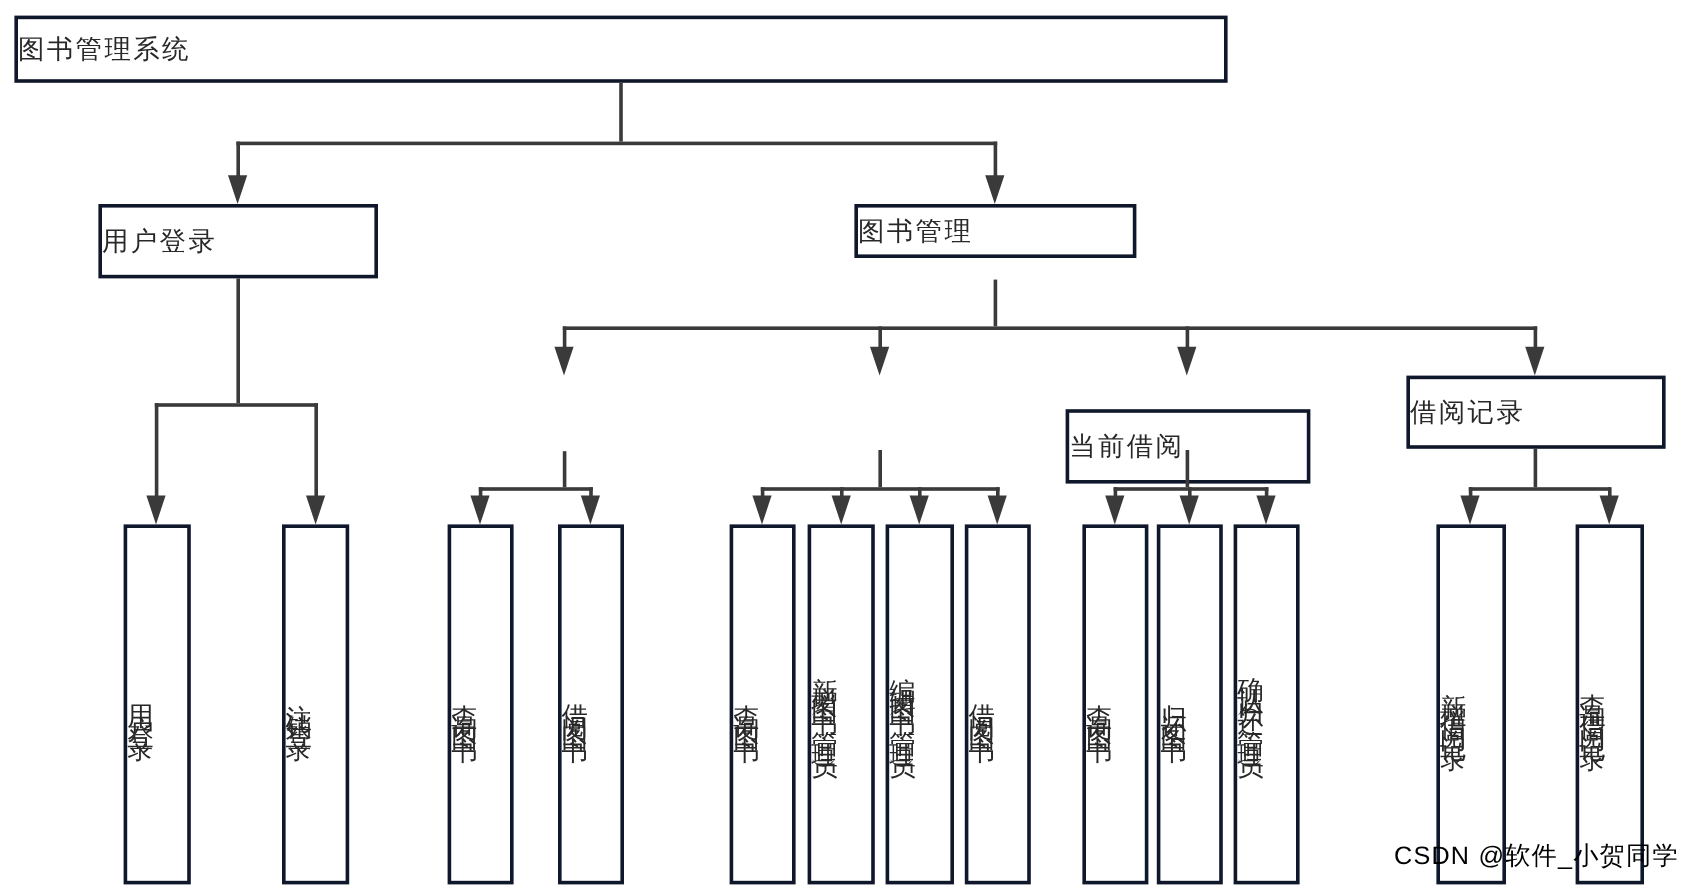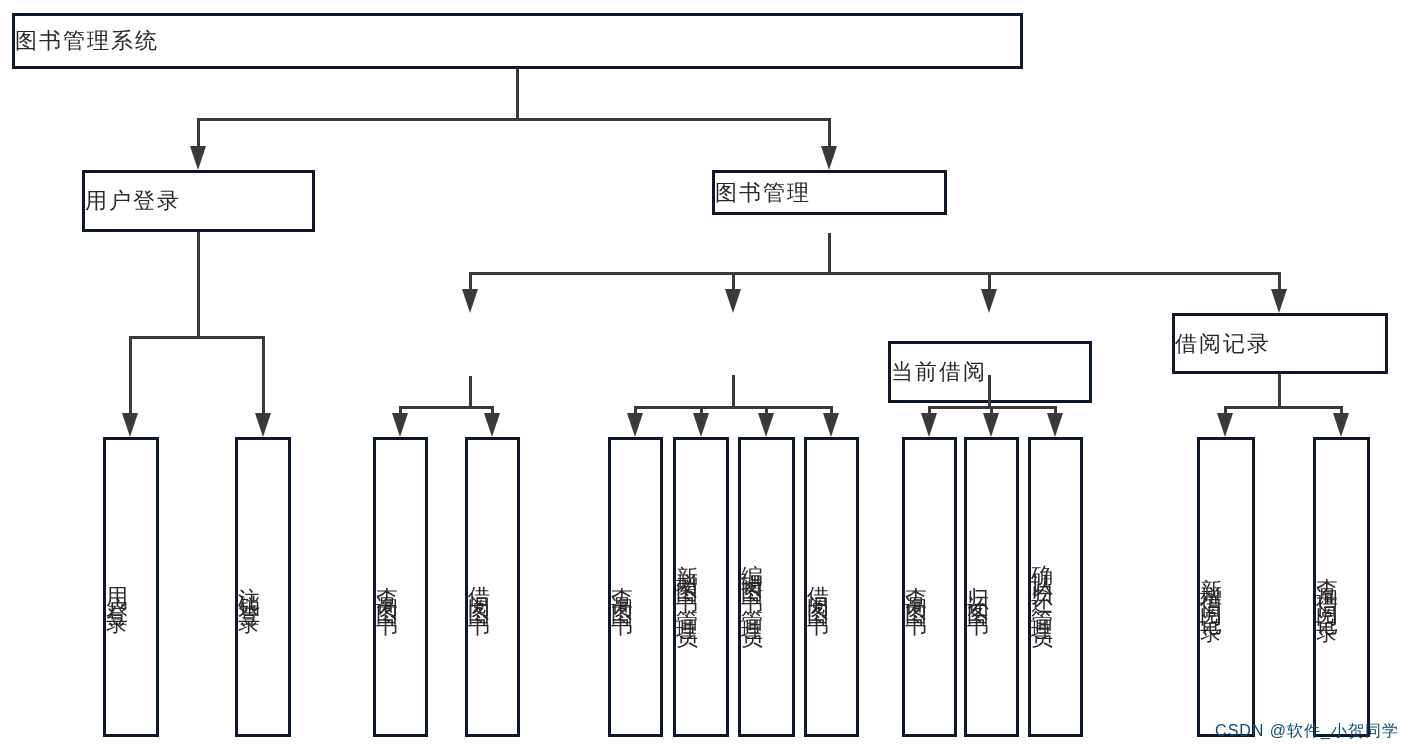--- a/index.html
+++ b/index.html
@@ -20,22 +20,22 @@
   }
   .hline,.vline{position:absolute;background:#3a3a3a;}
   .hline{height:3px;}
   .vline{width:3px;}
   .ahead{
     position:absolute;width:0;height:0;
     border-left:8px solid transparent;border-right:8px solid transparent;
     border-top:24px solid #3a3a3a;
   }
   #watermark{
-    position:absolute;right:6px;bottom:5px;
-    font-size:16px;color:#0c4a6e;letter-spacing:1px;
+    position:absolute;right:6px;bottom:20px;
+    font-size:21px;color:#000000;letter-spacing:1px;
   }
 </style>
 </head>
 <body>
 
 <div id="canvas">
 
   <div class="node" style="left:12px;top:13px;width:1011px;height:56px;">
     <span>图书管理系统</span>
   </div>

